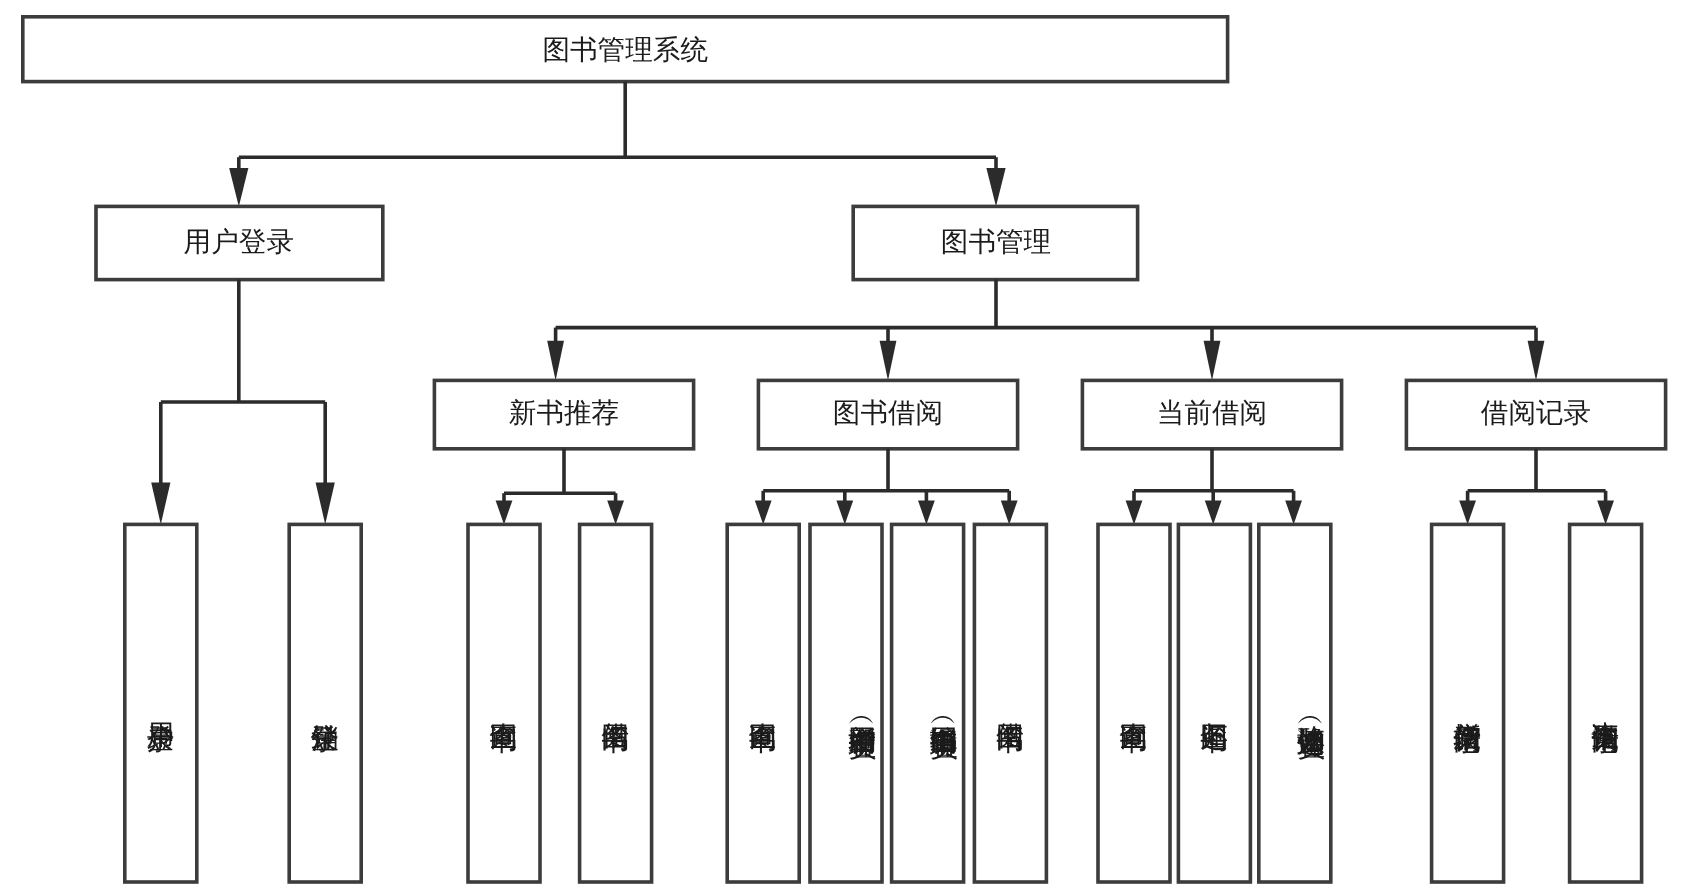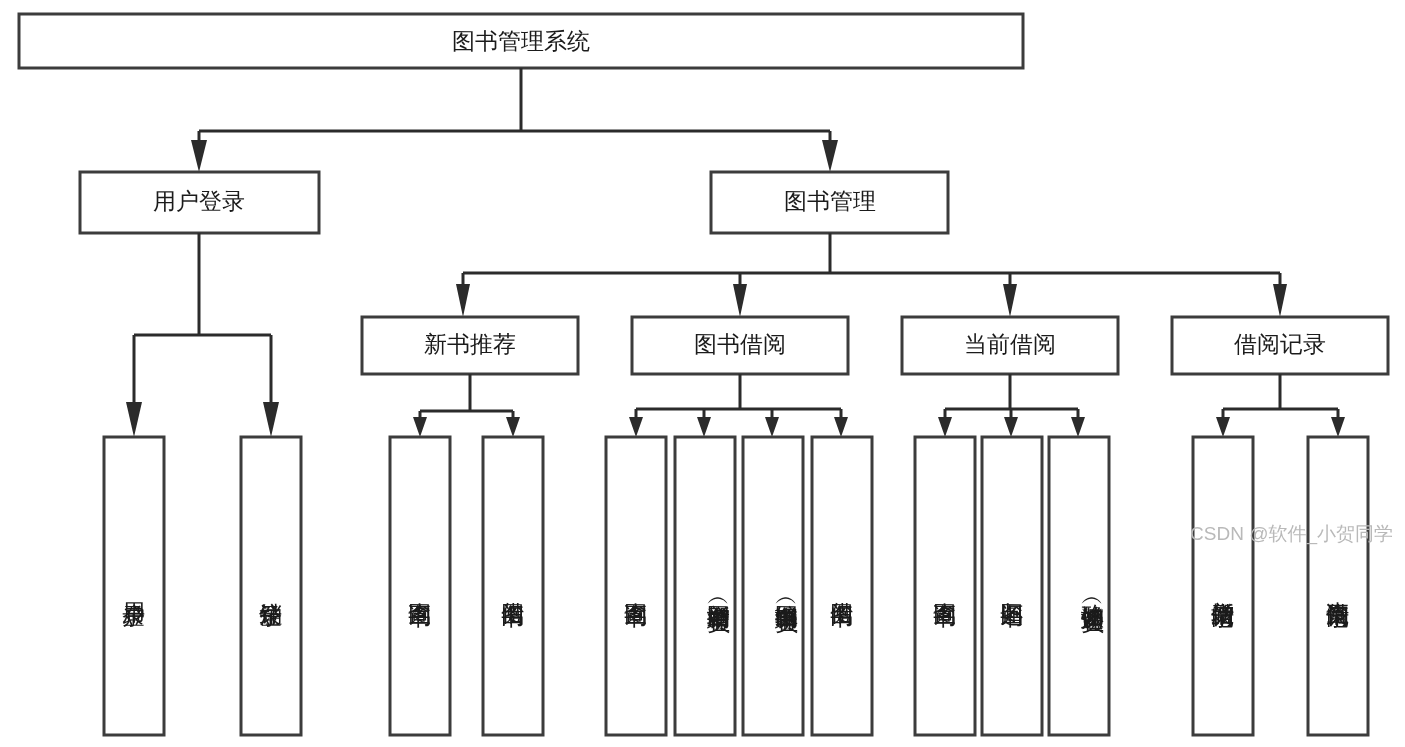--- a/index.html
+++ b/index.html
@@ -208,14 +208,13 @@
   <div class="leaf-label" style="left:747px; top:441px; width:52px; height:298px; display:flex; align-items:flex-start; justify-content:center;">编辑图书（管理员）</div>
   <div class="leaf-label" style="left:816px; top:437px; width:52px; height:298px; display:flex; align-items:center; justify-content:center;">借阅图书</div>
 
   <div class="leaf-label" style="left:919px; top:437px; width:52px; height:298px; display:flex; align-items:center; justify-content:center;">查询图书</div>
   <div class="leaf-label" style="left:986px; top:437px; width:52px; height:298px; display:flex; align-items:center; justify-content:center;">归还图书</div>
   <div class="leaf-label" style="left:1053px; top:441px; width:52px; height:298px; display:flex; align-items:flex-start; justify-content:center;">确认归还（管理员）</div>
 
   <div class="leaf-label" style="left:1197px; top:437px; width:52px; height:298px; display:flex; align-items:center; justify-content:center;">新增借阅记录</div>
   <div class="leaf-label" style="left:1312px; top:437px; width:52px; height:298px; display:flex; align-items:center; justify-content:center;">查询借阅记录</div>
 
-  <div class="watermark">CSDN @软件_小贺同学</div>
 </div>
 
 </body></html>

